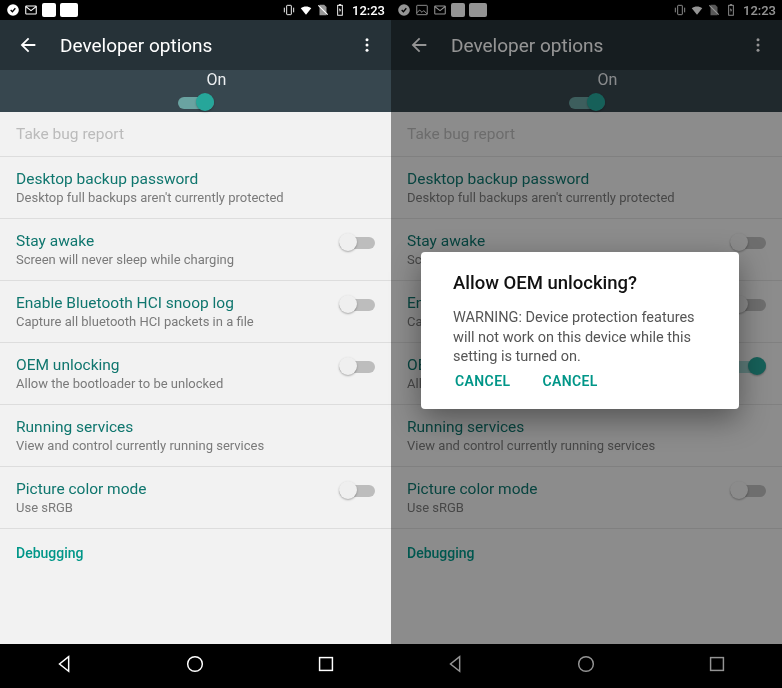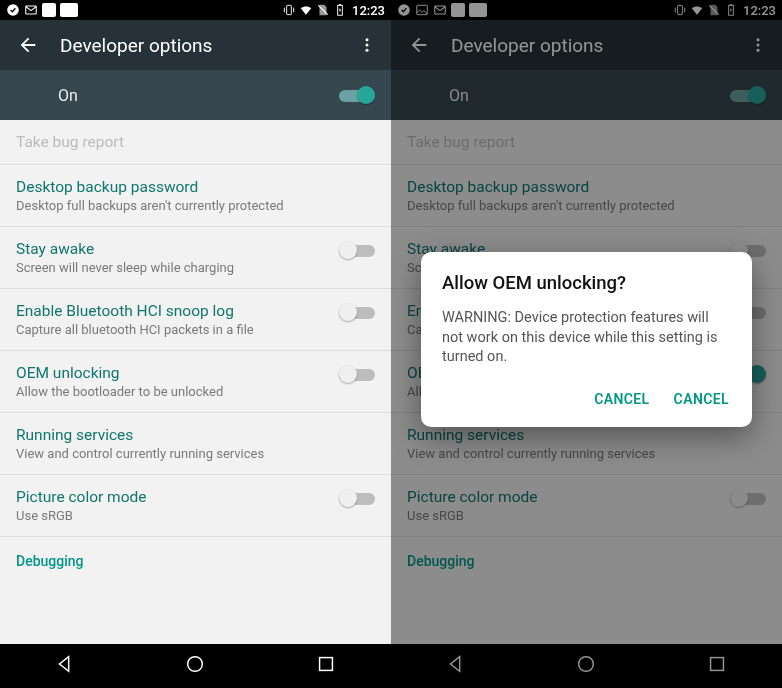--- a/index.html
+++ b/index.html
@@ -41,26 +41,27 @@
     display: flex;
     align-items: center;
     padding: 0 10px 0 14px;
   }
   .appbar .back { width: 28px; height:28px; display:flex; align-items:center; justify-content:center;}
   .appbar .back svg { width:22px; height:22px; fill:#fff;}
   .appbar .title { font-size: 19px; margin-left: 18px; flex:1;}
   .appbar .menu { width:28px; display:flex; align-items:center; justify-content:center;}
   .appbar .menu svg { width:18px; height:18px; fill:#fff;}
   .onrow {
-    height: 50px;
+    height: 42px;
     background: #37474F;
     color: #eceff1;
     display:flex;
     align-items:center;
     padding: 0 16px;
+    flex-direction: column;
   }
   .onrow .onlabel { font-size:16px; margin-left: 42px; flex:1;}
   .list { flex:1; background:#f2f2f2; overflow:hidden; }
   .item {
     background:#f2f2f2;
     border-bottom:1px solid #ddd;
     padding: 13px 16px;
     display:flex;
     align-items:flex-start;
   }
@@ -84,28 +85,28 @@
   .switch.on .thumb { left:18px; background:#26a69a;}
   .navbar {
     height:44px; background:#000; display:flex; align-items:center; justify-content:space-around;
   }
   .navbar svg { width:22px; height:22px; fill:none; stroke:#fff; stroke-width:1.6;}
   .dim-overlay {
     position:absolute; inset:0; background:rgba(0,0,0,.42); z-index:5;
   }
   .dialog {
     position:absolute; z-index:10;
-    left:30px; right:30px; top:252px;
-    background:#fff; border-radius:10px;
+    left:30px; right:43px; top:252px;
+    background:#fff; border-radius:4px;
     box-shadow:0 10px 30px rgba(0,0,0,.4);
-    padding:20px 21px 8px;
+    padding:20px 32px 8px;
   }
   .dialog .dtitle { font-size:18.5px; color:#111; font-weight:500; margin-bottom:14px;}
   .dialog .dbody { font-size:14.5px; color:#555; line-height:1.35;margin-top:7px;}
-  .dialog .dactions { display:flex; justify-content:flex-end; gap:20px; margin-top:18px; padding-bottom:6px;}
+  .dialog .dactions { display:flex; justify-content:flex-start; gap:28px; padding-bottom:6px;}
   .dialog .dbtn { color:#009688; font-size:14px; font-weight:600; letter-spacing:.4px; cursor:pointer; padding:6px 2px;}
 </style>
 </head>
 <body>
 
 <div class="screen">
   <div class="statusbar">
     <div class="sb-left">
       <span class="sb-ico">
           <svg viewBox="0 0 24 24">

